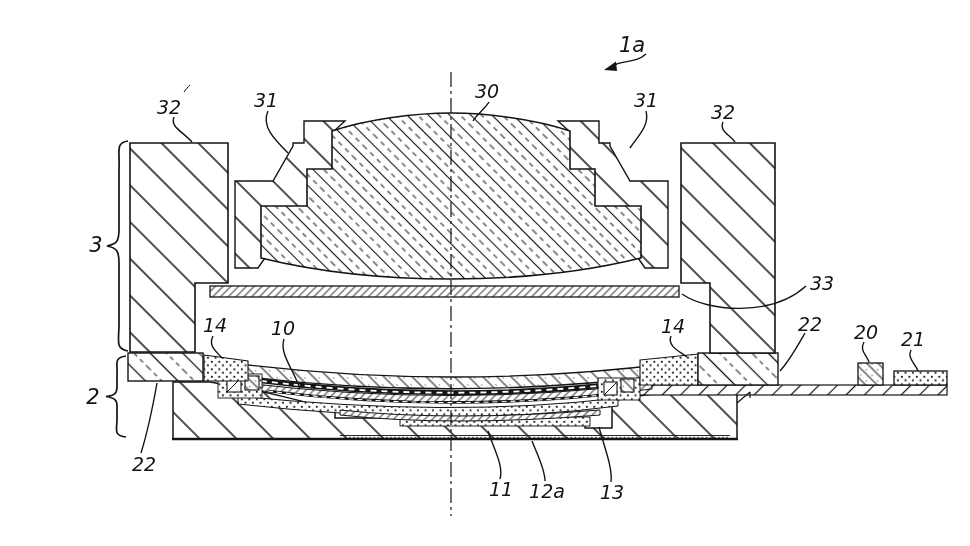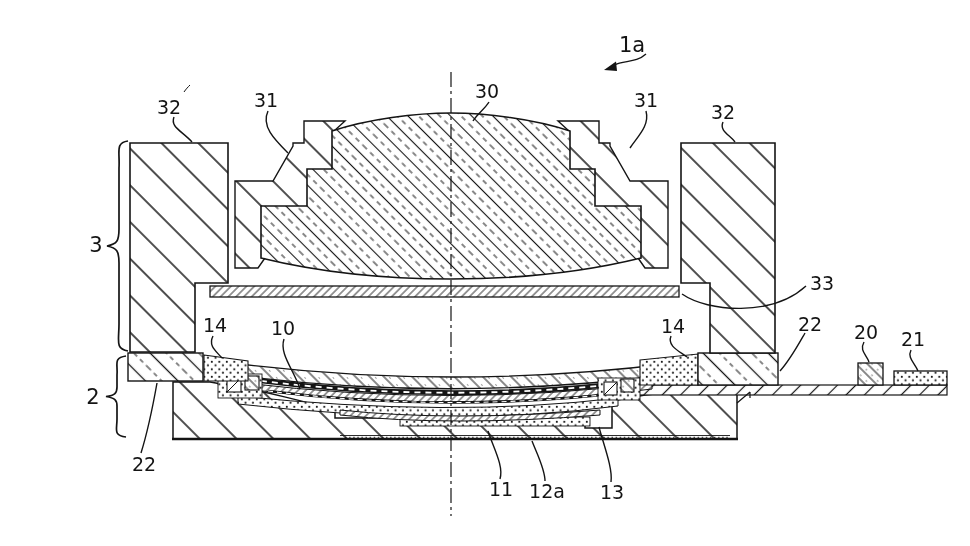--- a/index.html
+++ b/index.html
@@ -1,17 +1,17 @@
 <!DOCTYPE html>
 <html><head>
 <meta charset="utf-8">
 <style>
   html,body{margin:0;padding:0;background:#ffffff;}
   .stage{position:relative;width:970px;height:546px;background:#ffffff;overflow:hidden;
-         font-family:"DejaVu Sans","Liberation Sans",sans-serif;}
+         font-family:"DejaVu Sans","Liberation Sans",sans-serif;font-style:italic;}
   svg{position:absolute;left:0;top:0;}
   text{font-family:"DejaVu Sans","Liberation Sans",sans-serif;font-size:19px;fill:#141414;}
   text.big{font-size:21px;}
 </style>
 </head>
 <body>
 
 <div class="stage">
 <svg width="970" height="546" viewBox="0 0 970 546">
   <defs>

